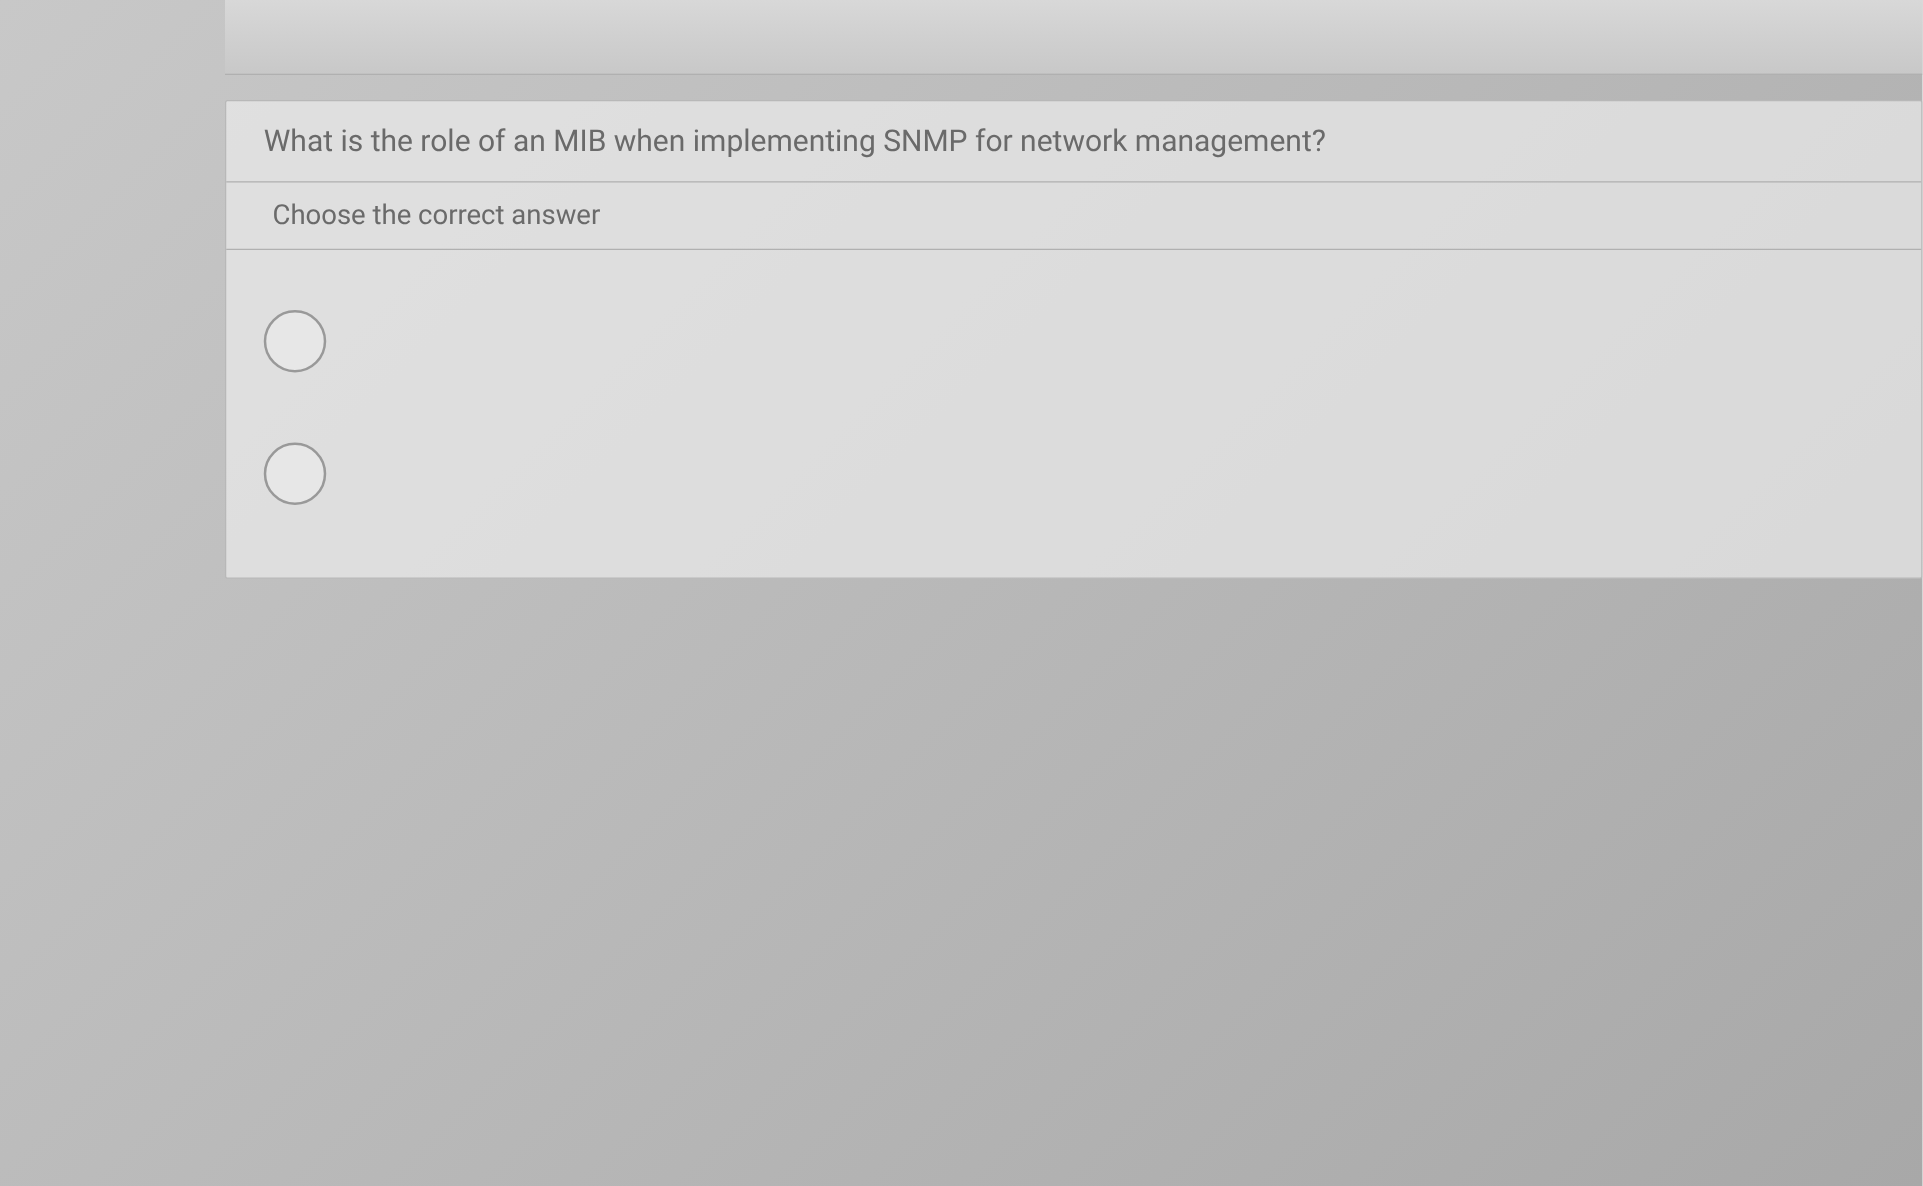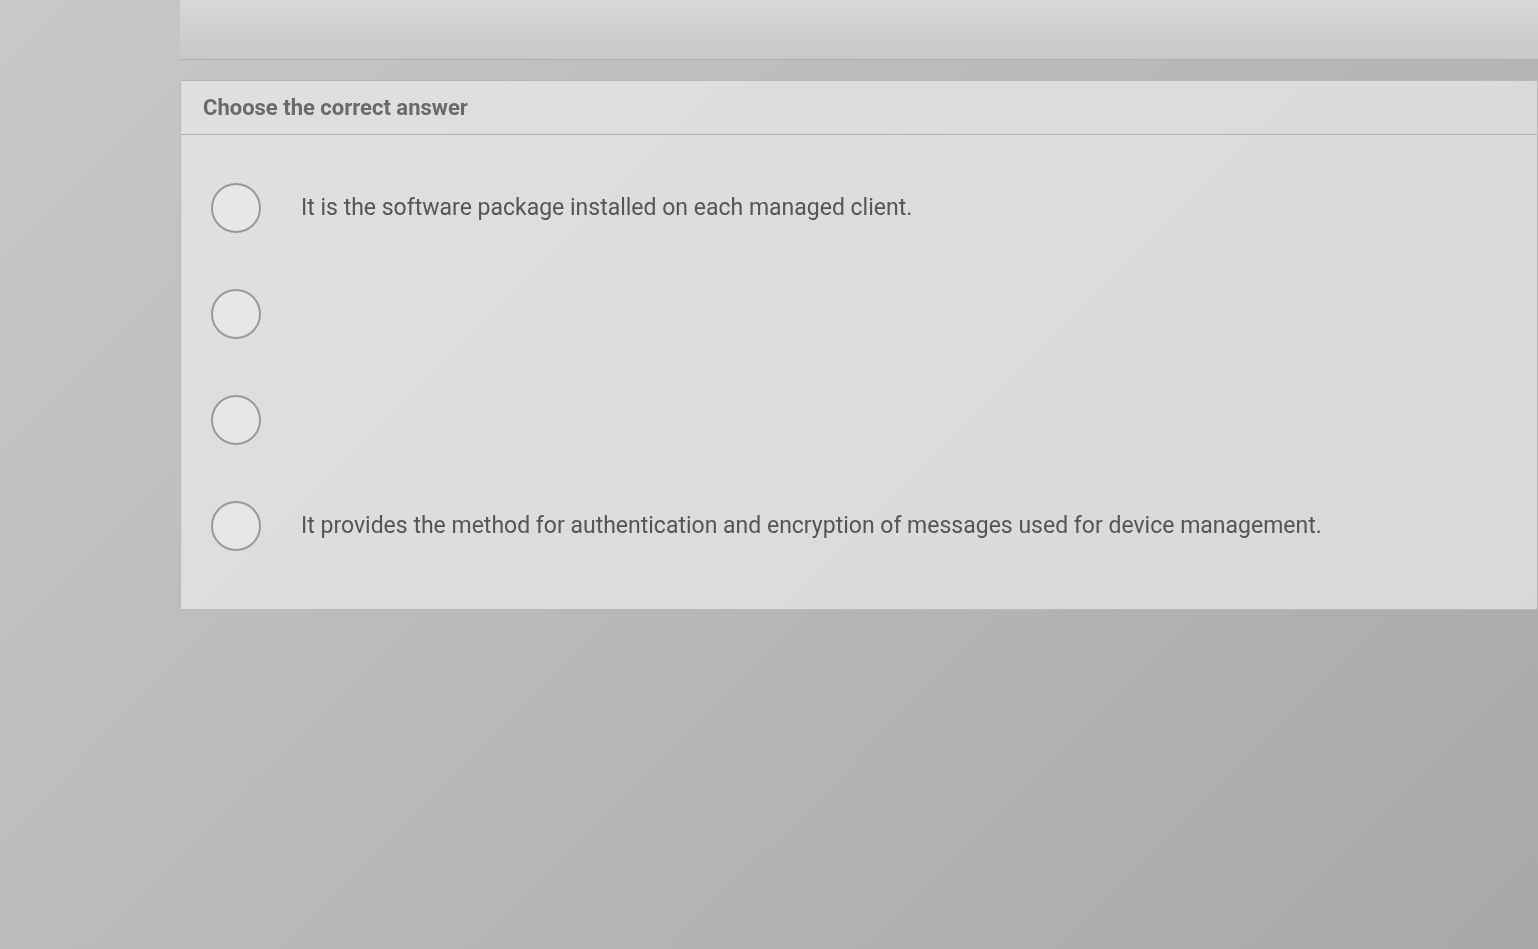--- a/index.html
+++ b/index.html
@@ -30,25 +30,25 @@
       border-radius: 2px;
     }
     .question-header {
       padding: 18px 30px;
       border-bottom: 1px solid #b0b0b0;
       color: #6a6a6a;
       font-size: 24px;
       font-weight: 400;
     }
     .instruction-header {
-      padding: 14px 22px;
+      padding: 14px 37px;
       border-bottom: 1px solid #b0b0b0;
       color: #6a6a6a;
       font-size: 22px;
-      font-weight: 700;
+      font-weight: 400;
     }
     .options-container {
       padding: 20px 30px 30px 30px;
     }
     .option-row {
       display: flex;
       align-items: center;
       padding: 28px 0;
     }
     .radio-circle {
@@ -67,30 +67,23 @@
       font-weight: 400;
       line-height: 1.4;
     }
   </style>
 </head>
 <body>
 
 <div class="top-spacer"></div>
 
 <div class="question-card">
+  <div class="question-header">What is the role of an MIB when implementing SNMP for network management?</div>
   <div class="instruction-header">Choose the correct answer</div>
   <div class="options-container">
-    <div class="option-row">
-      <div class="radio-circle"></div>
-      <div class="option-text">It is the software package installed on each managed client.</div>
-    </div>
     <div class="option-row">
       <div class="radio-circle"></div>
     </div>
     <div class="option-row">
       <div class="radio-circle"></div>
     </div>
-    <div class="option-row">
-      <div class="radio-circle"></div>
-      <div class="option-text">It provides the method for authentication and encryption of messages used for device management.</div>
-    </div>
   </div>
 </div>
 
 </body></html>

